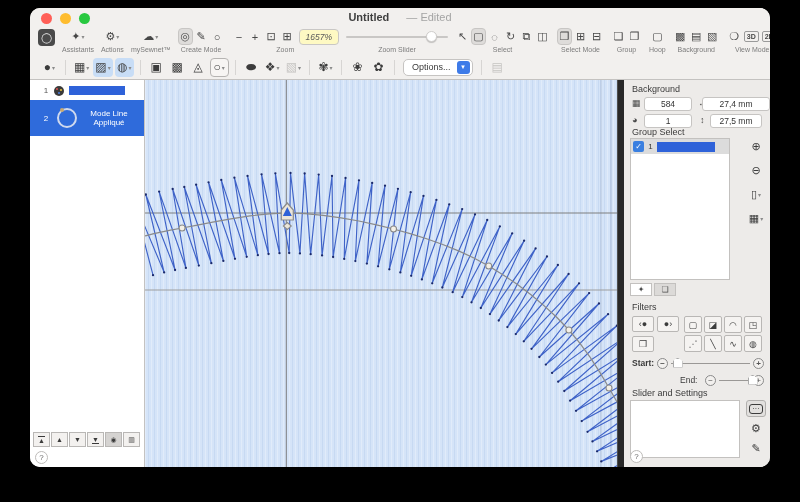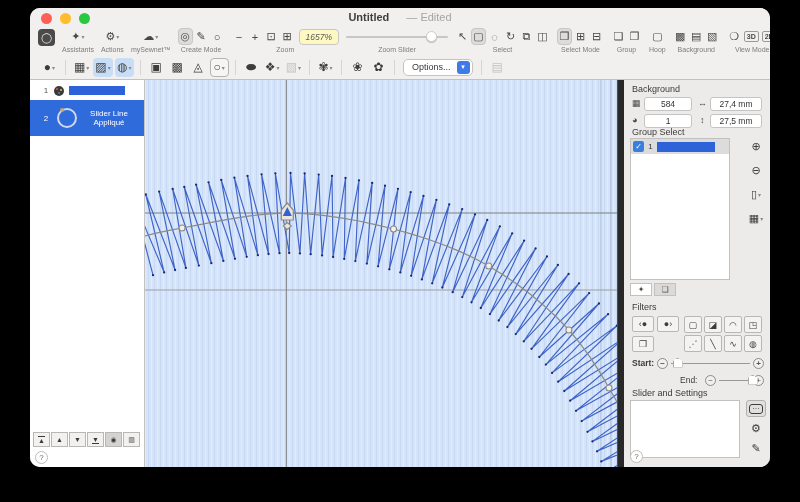--- a/index.html
+++ b/index.html
@@ -362,21 +362,21 @@
         <span class="palette-icon">
             <i></i>
           </span>
         <span class="lp-swatch"></span>
       </div>
       <div class="lp-row2">
         <span class="lp-num">2</span>
         <span class="ring-icon">
             <i></i>
           </span>
-        <span class="lp-row2-label">Slider Line Appliqué</span>
+        <span class="lp-row2-label">Mode Line Appliqué</span>
       </div>
       <div class="lp-bottom" id="lp-bottom">
           <div class="lp-btn">
             <span class="glyph bar-top">▲</span>
           </div>
           <div class="lp-btn">
             <span class="glyph">▲</span>
           </div>
           <div class="lp-btn">
             <span class="glyph">▼</span>
@@ -517,21 +517,21 @@
         </svg>
     </div>
 
     <div class="separator"></div>
 
     <div class="right-panel">
       <div class="rp-title" style="top:4px;">Background</div>
       <span class="rp-ico" style="left:8px;top:18px;">▦</span>
       <div class="rp-field" style="left:20px;top:17px;width:48px;">584</div>
       <span class="rp-ico" style="left:74px;top:18px;">↔</span>
-      <div class="rp-field" style="left:86px;top:17px;width:52px;">27,4 mm</div>
+      <div class="rp-field" style="left:78px;top:17px;width:68px;">27,4 mm</div>
       <span class="rp-ico" style="left:8px;top:35px;">◕</span>
       <div class="rp-field" style="left:20px;top:34px;width:48px;">1</div>
       <span class="rp-ico" style="left:76px;top:35px;">↕</span>
       <div class="rp-field" style="left:86px;top:34px;width:52px;">27,5 mm</div>
 
       <div class="rp-title" style="top:47px;">Group Select</div>
       <div class="cs-list">
         <div class="cs-row">
           <span class="checkbox">✓</span>
           <span class="cs-idx">1</span>

